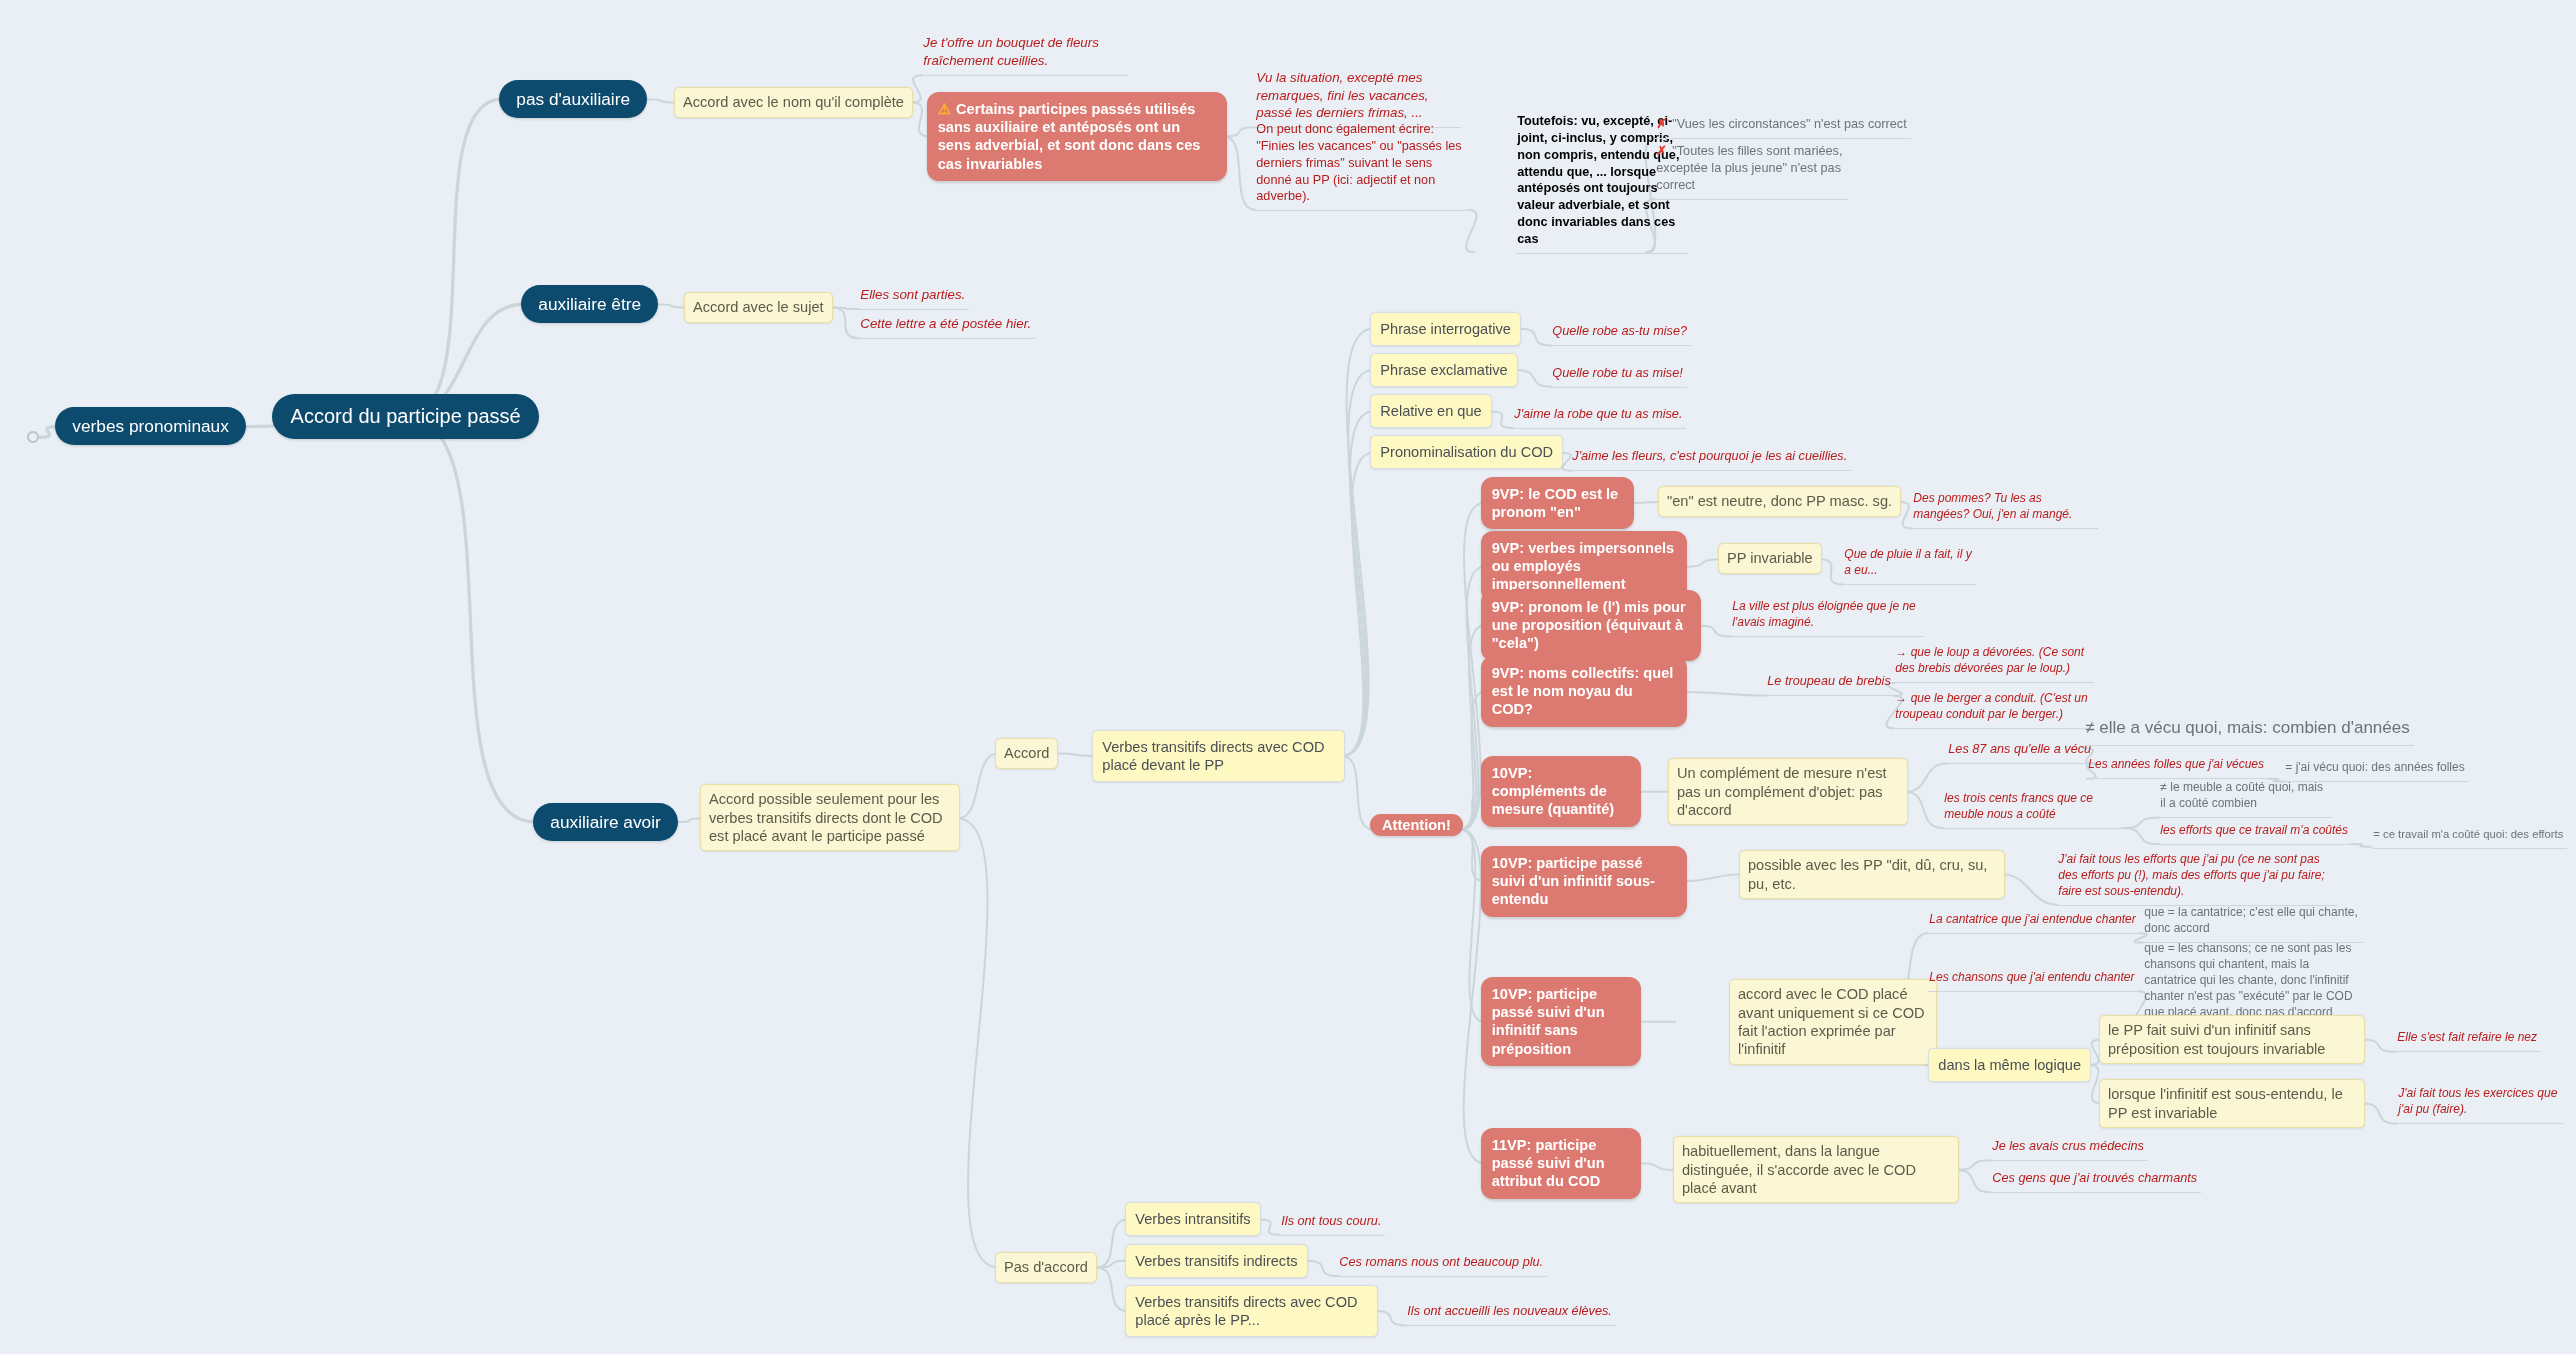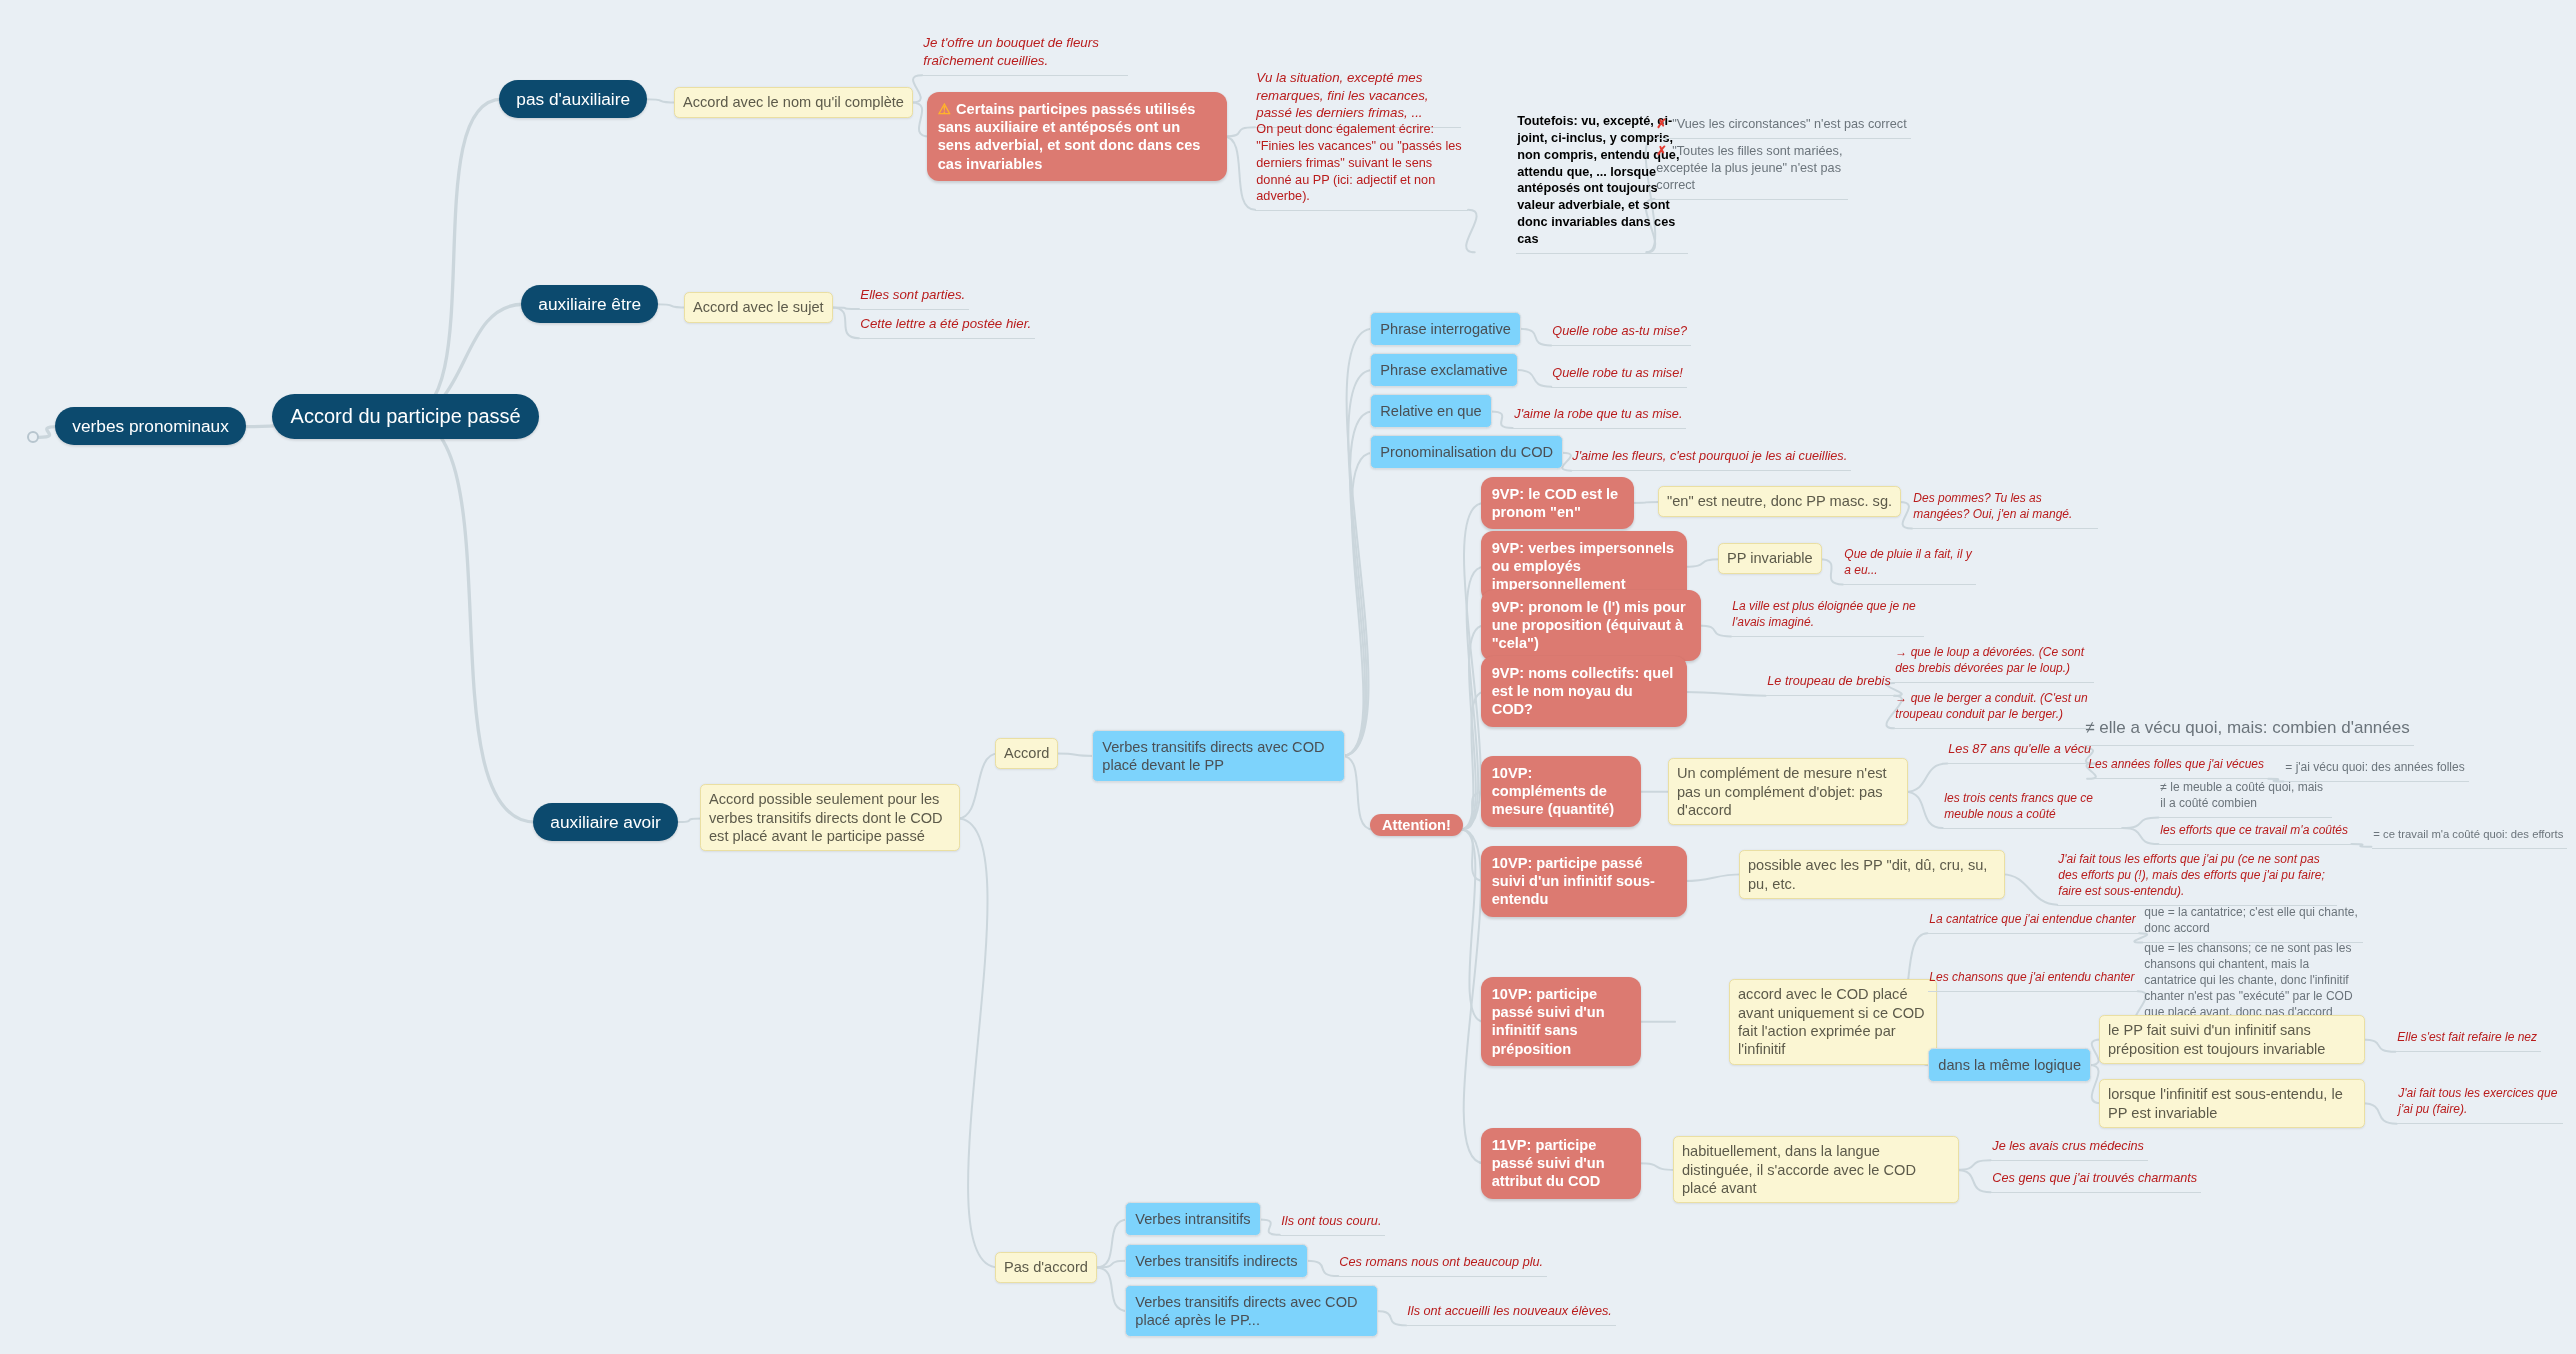--- a/index.html
+++ b/index.html
@@ -19,21 +19,21 @@
     border-radius: 12px; padding: 8px 10.7px; font-size: 14.6px; line-height: 1.25;
     box-shadow: 0 1.3px 2.7px rgba(0,0,0,.14);
   }
   .t-red-pill { border-radius: 20px; padding: 2px 12px; }
   .t-yellow {
     background: #fbf6d3; border: 1.3px solid #eadfa2; color: #5c5a4a;
     border-radius: 5.3px; padding: 5.3px 8px; font-size: 14.6px; line-height: 1.25;
     box-shadow: 0 0.7px 2px rgba(0,0,0,.08);
   }
   .t-white {
-    background: #7dd3fc; border: 1.3px solid #d7dde1; color: #4a4f54;
+    background: #fef9c3; border: 1.3px solid #d7dde1; color: #4a4f54;
     border-radius: 5.3px; padding: 6.7px 9.3px; font-size: 14.6px; line-height: 1.25;
     box-shadow: 0 0.7px 2px rgba(0,0,0,.08);
   }
   .t-text-italic, .t-text, .t-text-small, .t-text-bold {
     padding: 1.3px 4px 5.3px 1.3px; border-bottom: 1.3px solid #cdd7dc;
     color: #b91c1c; font-size: 13.3px; line-height: 1.32;
   }
   .t-text-italic { font-style: italic; }
   .t-text-small { color: #6b747b; }
   .t-text-bold { font-weight: bold; color: #000000; margin-left: 41px; }

